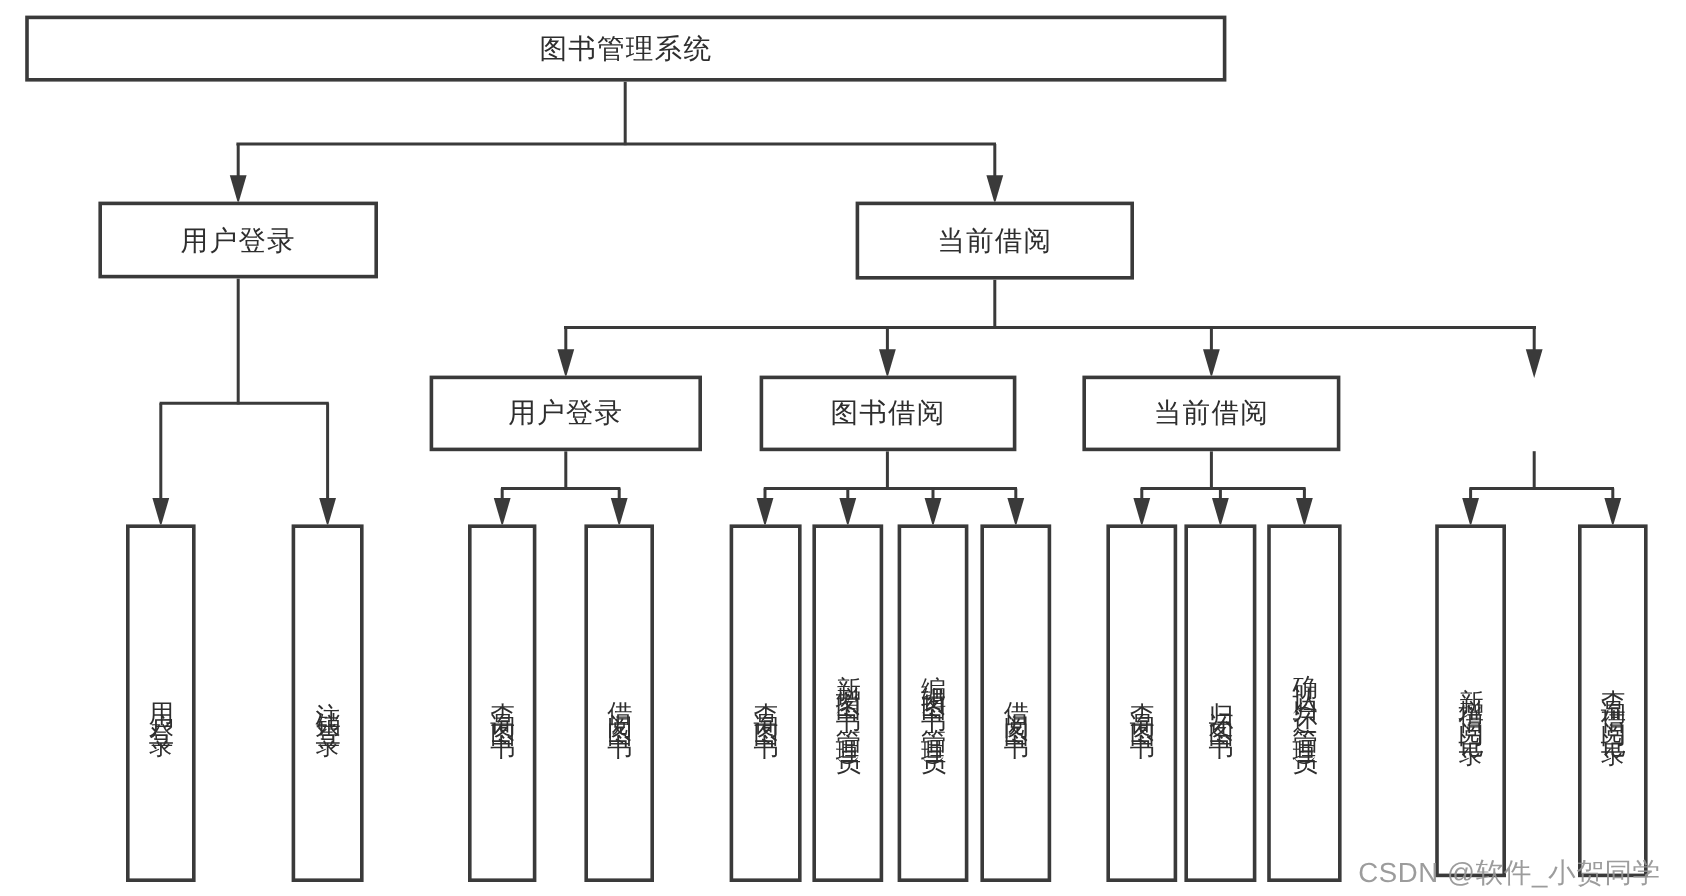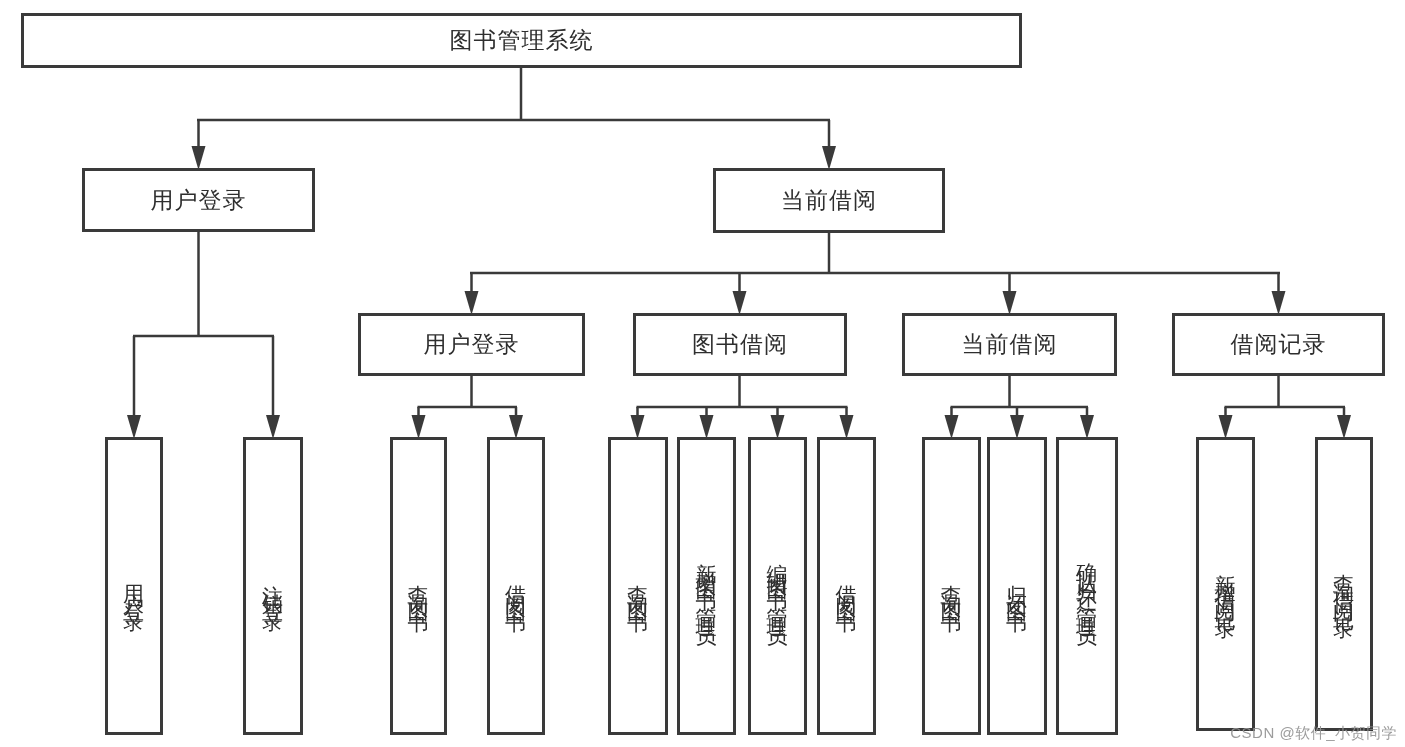--- a/index.html
+++ b/index.html
@@ -40,24 +40,24 @@
   }
   .leaf .vlabel {
     writing-mode: vertical-rl;
     font-size: 21px;
     letter-spacing: 9px;
     line-height: 1;
     white-space: nowrap;
   }
   .watermark {
     position: absolute;
-    right: 8px;
+    right: 21px;
     bottom: 4px;
     z-index: 3;
-    font-size: 15px;
+    font-size: 23px;
     color: rgba(148,148,148,0.92);
     letter-spacing: 0.5px;
     white-space: nowrap;
   }
 </style>
 </head>
 <body>
 
 <div class="canvas">
 
@@ -136,23 +136,20 @@
 
   <div class="box" style="left:358px; top:313px; width:227px; height:63px;">
     <span class="hlabel">用户登录</span>
   </div>
   <div class="box" style="left:633px; top:313px; width:214px; height:63px;">
     <span class="hlabel">图书借阅</span>
   </div>
   <div class="box" style="left:902px; top:313px; width:215px; height:63px;">
     <span class="hlabel">当前借阅</span>
   </div>
-  <div class="box" style="left:1172px; top:313px; width:213px; height:63px;">
-    <span class="hlabel">借阅记录</span>
-  </div>
 
   <div class="box leaf" style="left:105px; top:437px; width:58px; height:298px;">
     <span class="vlabel">用户登录</span>
   </div>
   <div class="box leaf" style="left:243px; top:437px; width:60px; height:298px;">
     <span class="vlabel">注销登录</span>
   </div>
 
   <div class="box leaf" style="left:390px; top:437px; width:57px; height:298px;">
     <span class="vlabel">查询图书</span>

